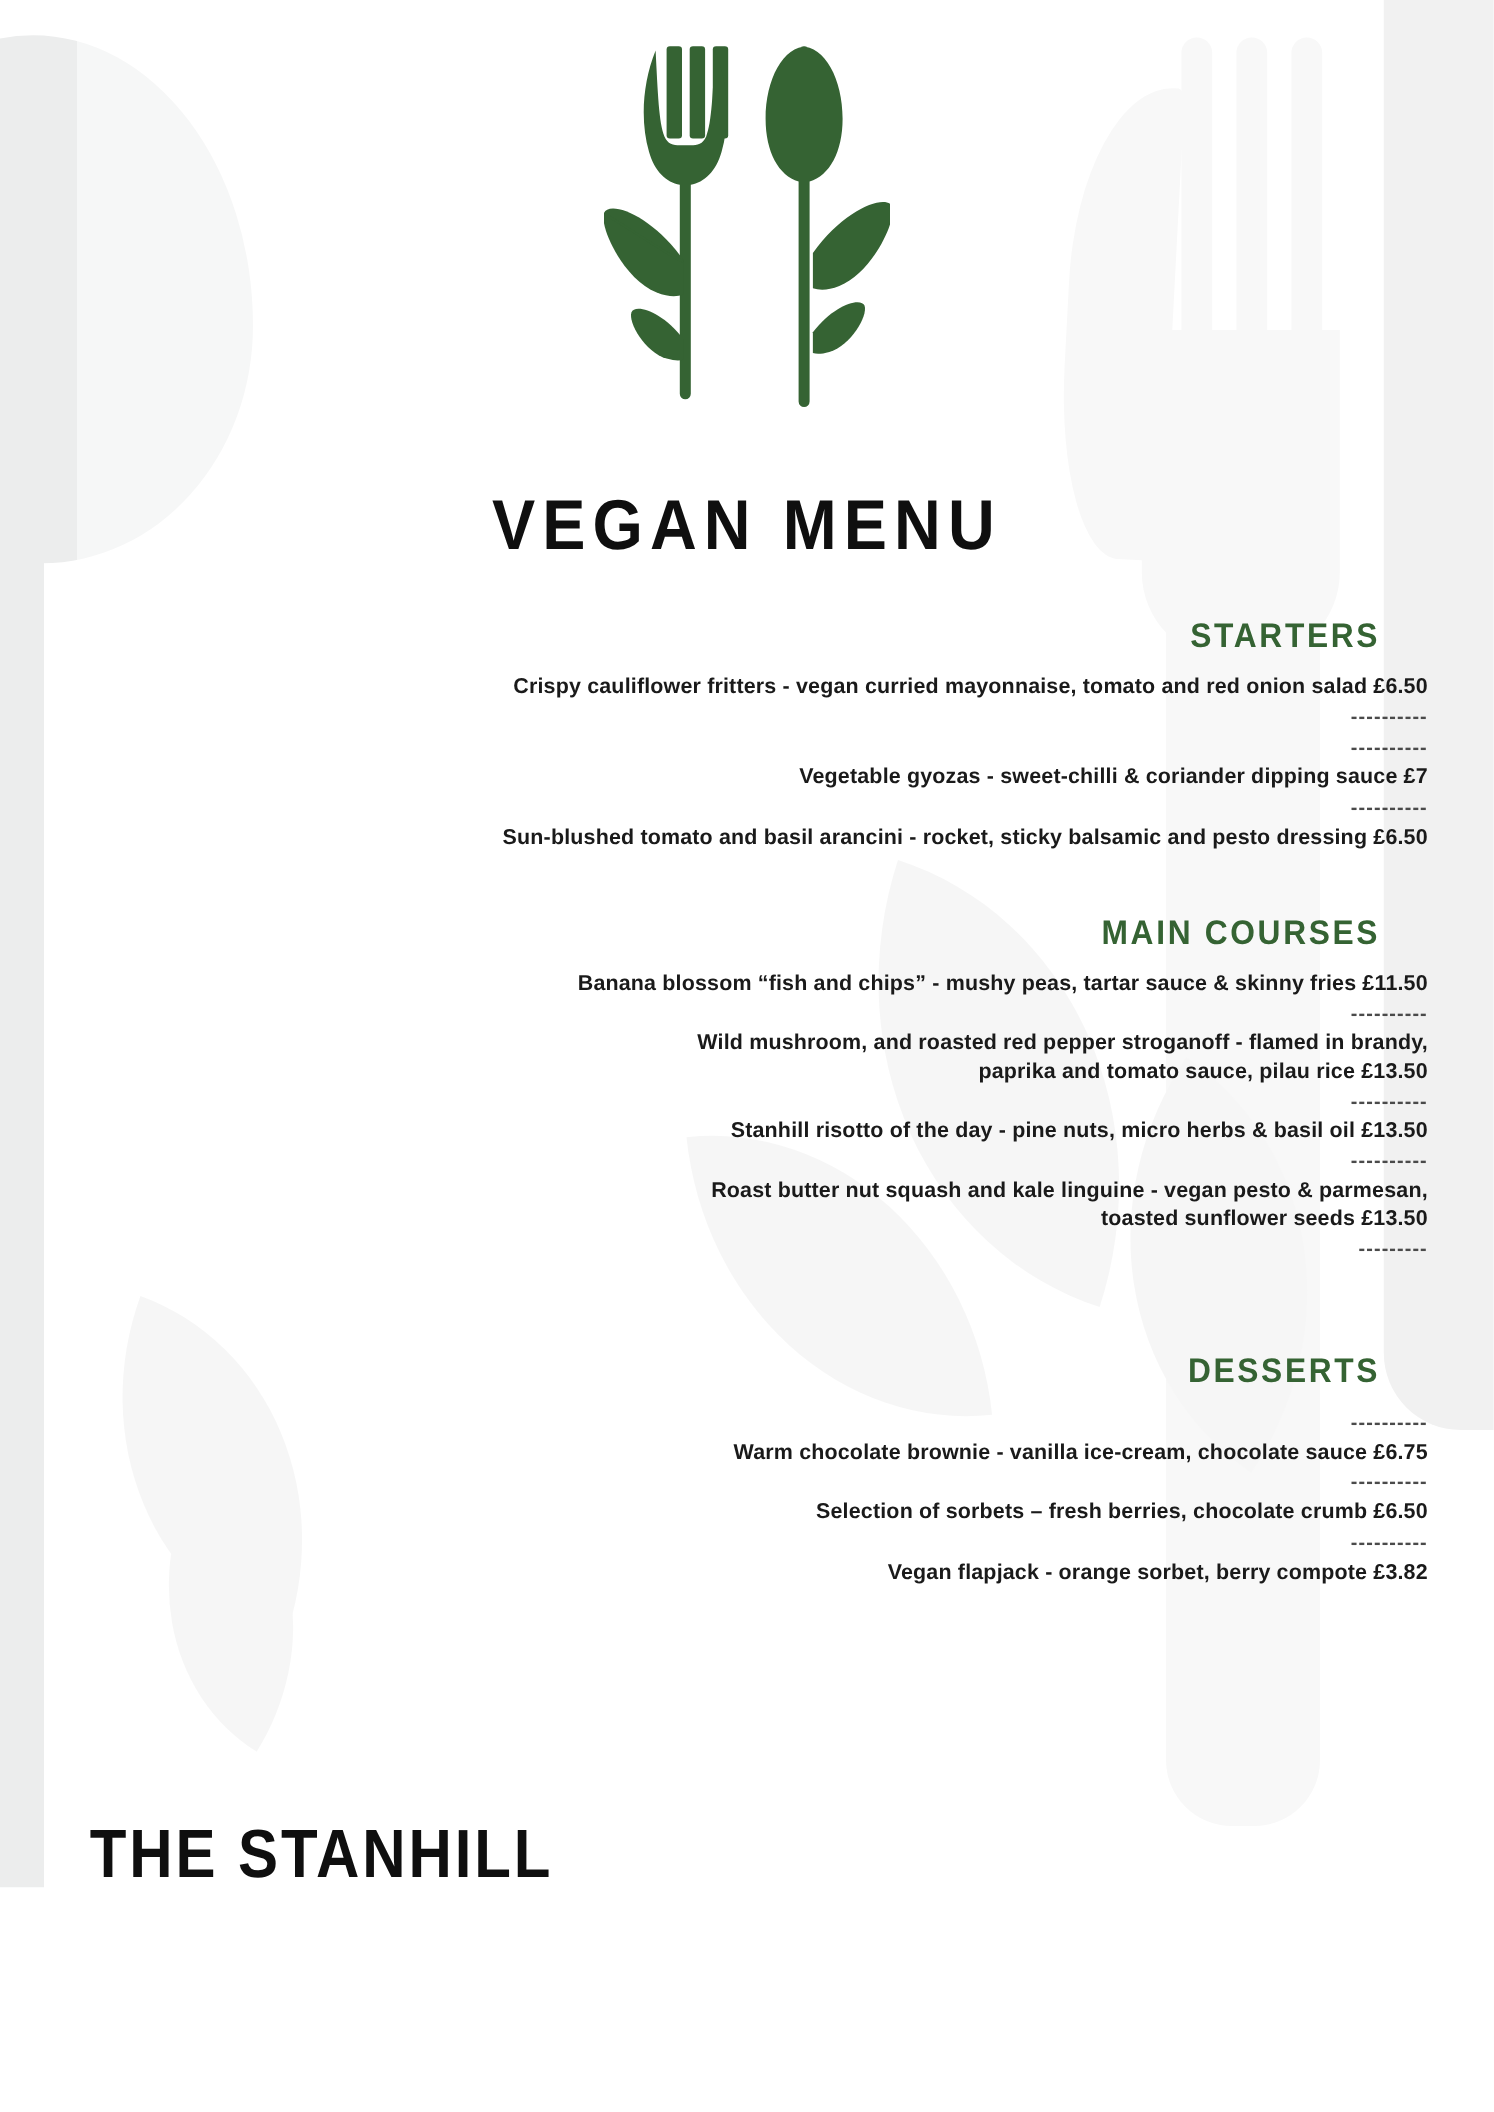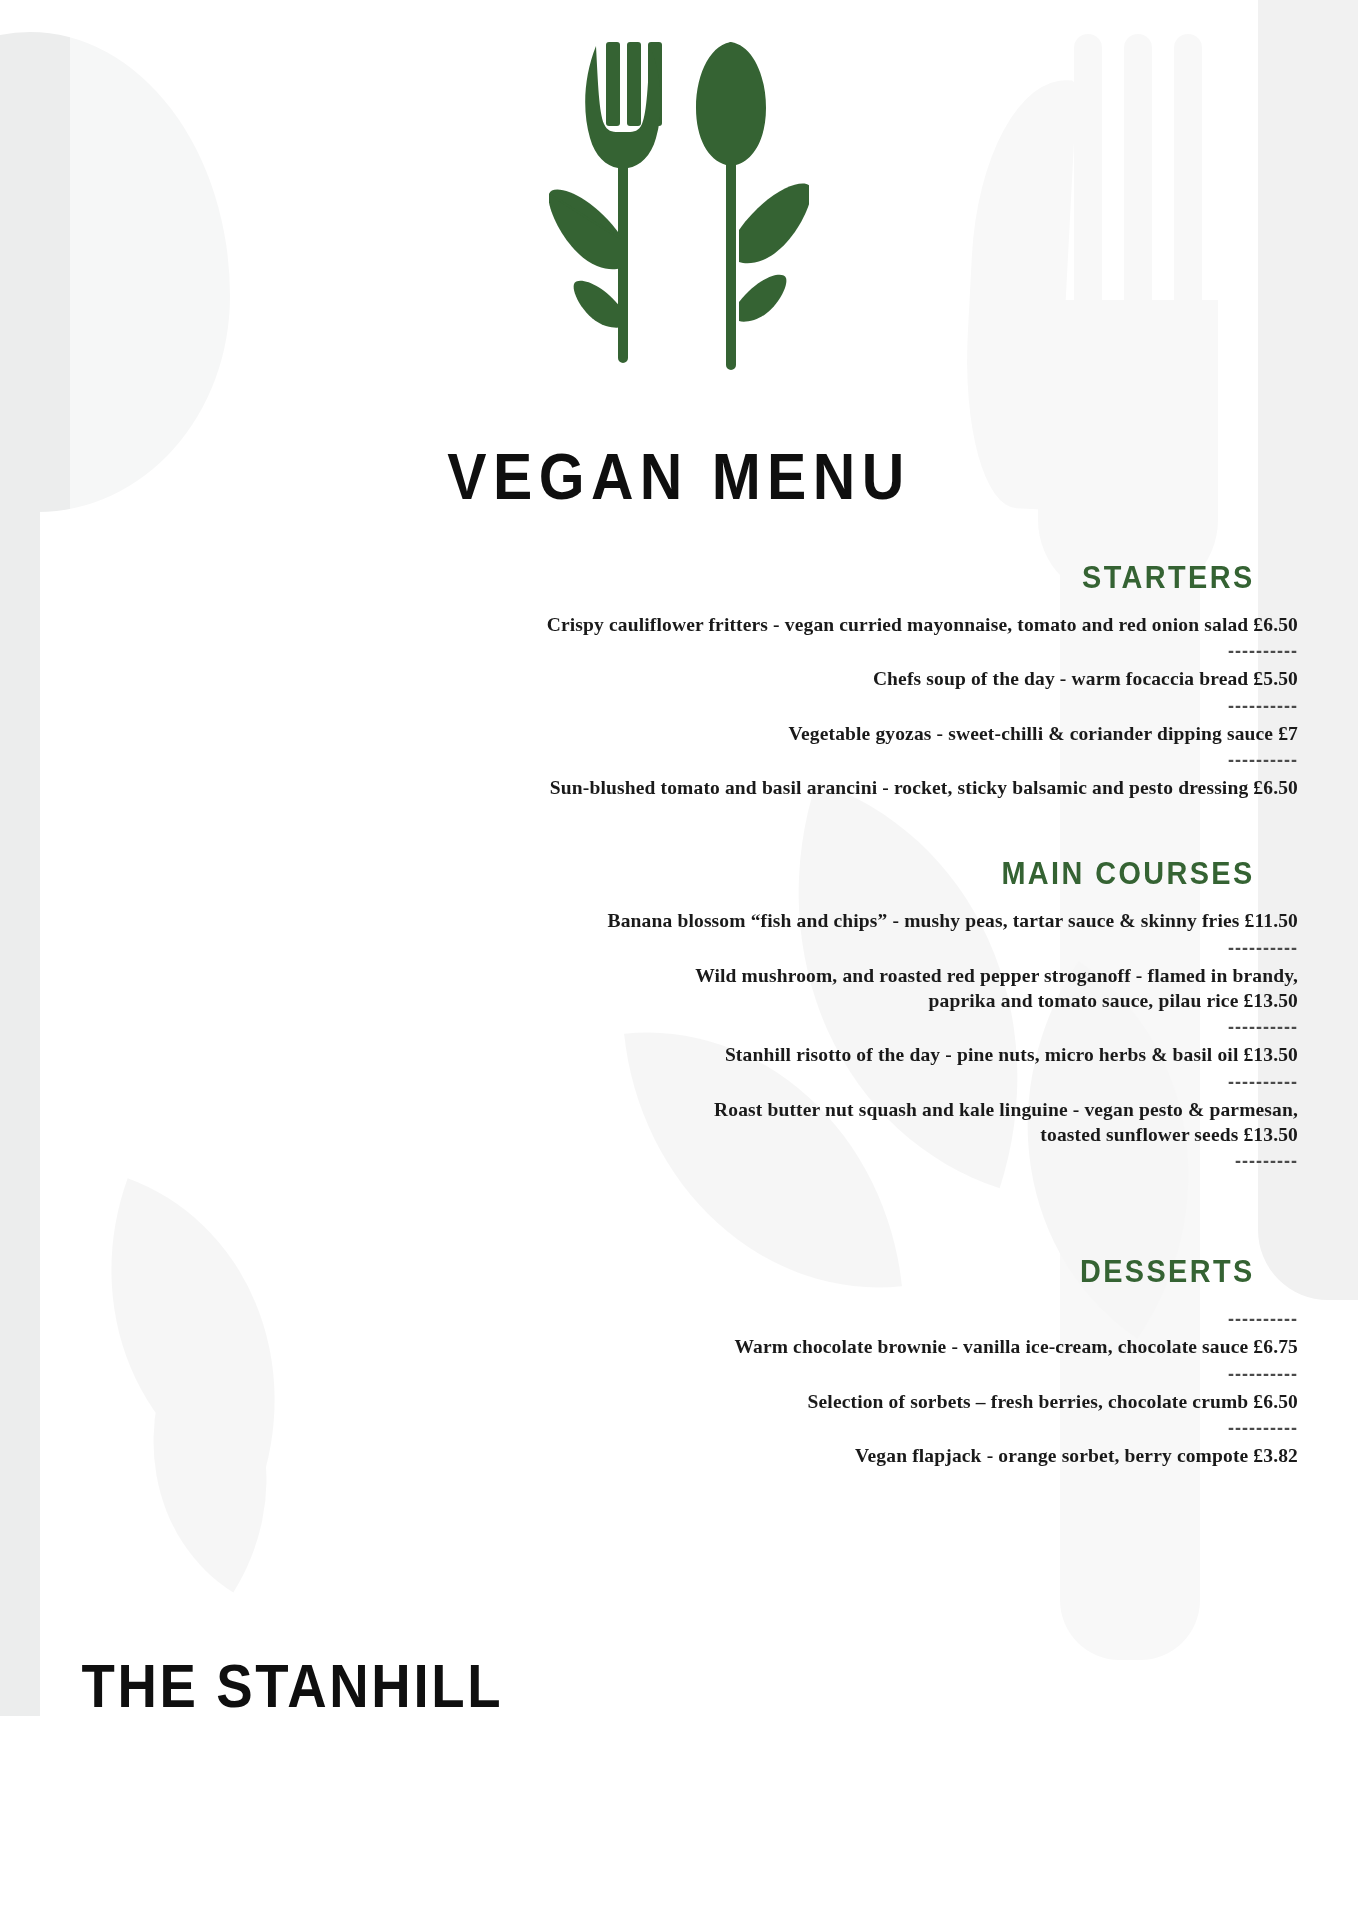--- a/index.html
+++ b/index.html
@@ -172,21 +172,21 @@
     font-family: "Liberation Sans Narrow", "Liberation Sans", sans-serif;
     font-size: 31px;
     font-weight: 700;
     letter-spacing: 2.6px;
     color: #356333;
     margin: 0 0 16px 0;
     transform: scaleX(0.93);
   }
   .items { display: block; }
   .item {
-    font-family: Liberation Serif, serif;
+    font-family: Liberation Sans, sans-serif;
     font-size: 19.5px;
     font-weight: 600;
     color: #1a1a1a;
     line-height: 1.30;
     letter-spacing: 0.15px;
     margin: 0;
     white-space: pre-line;
   }
   .sep {
     font-family: "Liberation Sans", sans-serif;
@@ -281,21 +281,20 @@
       <h1 class="menu-title">VEGAN MENU</h1>
     </div>
 
     <div class="sections">
 
       <div class="section">
         <h2 class="section-heading">STARTERS</h2>
         <div class="items">
           <p class="item">Crispy cauliflower fritters - vegan curried mayonnaise, tomato and red onion salad £6.50</p>
           <div class="sep">----------</div>
-          <p class="item">Chefs soup of the day - warm focaccia bread £5.50</p>
           <div class="sep">----------</div>
           <p class="item">Vegetable gyozas - sweet-chilli &amp; coriander dipping sauce £7</p>
           <div class="sep">----------</div>
           <p class="item">Sun-blushed tomato and basil arancini - rocket, sticky balsamic and pesto dressing £6.50</p>
         </div>
       </div>
 
       <div class="gap-starters"></div>
 
       <div class="section">

